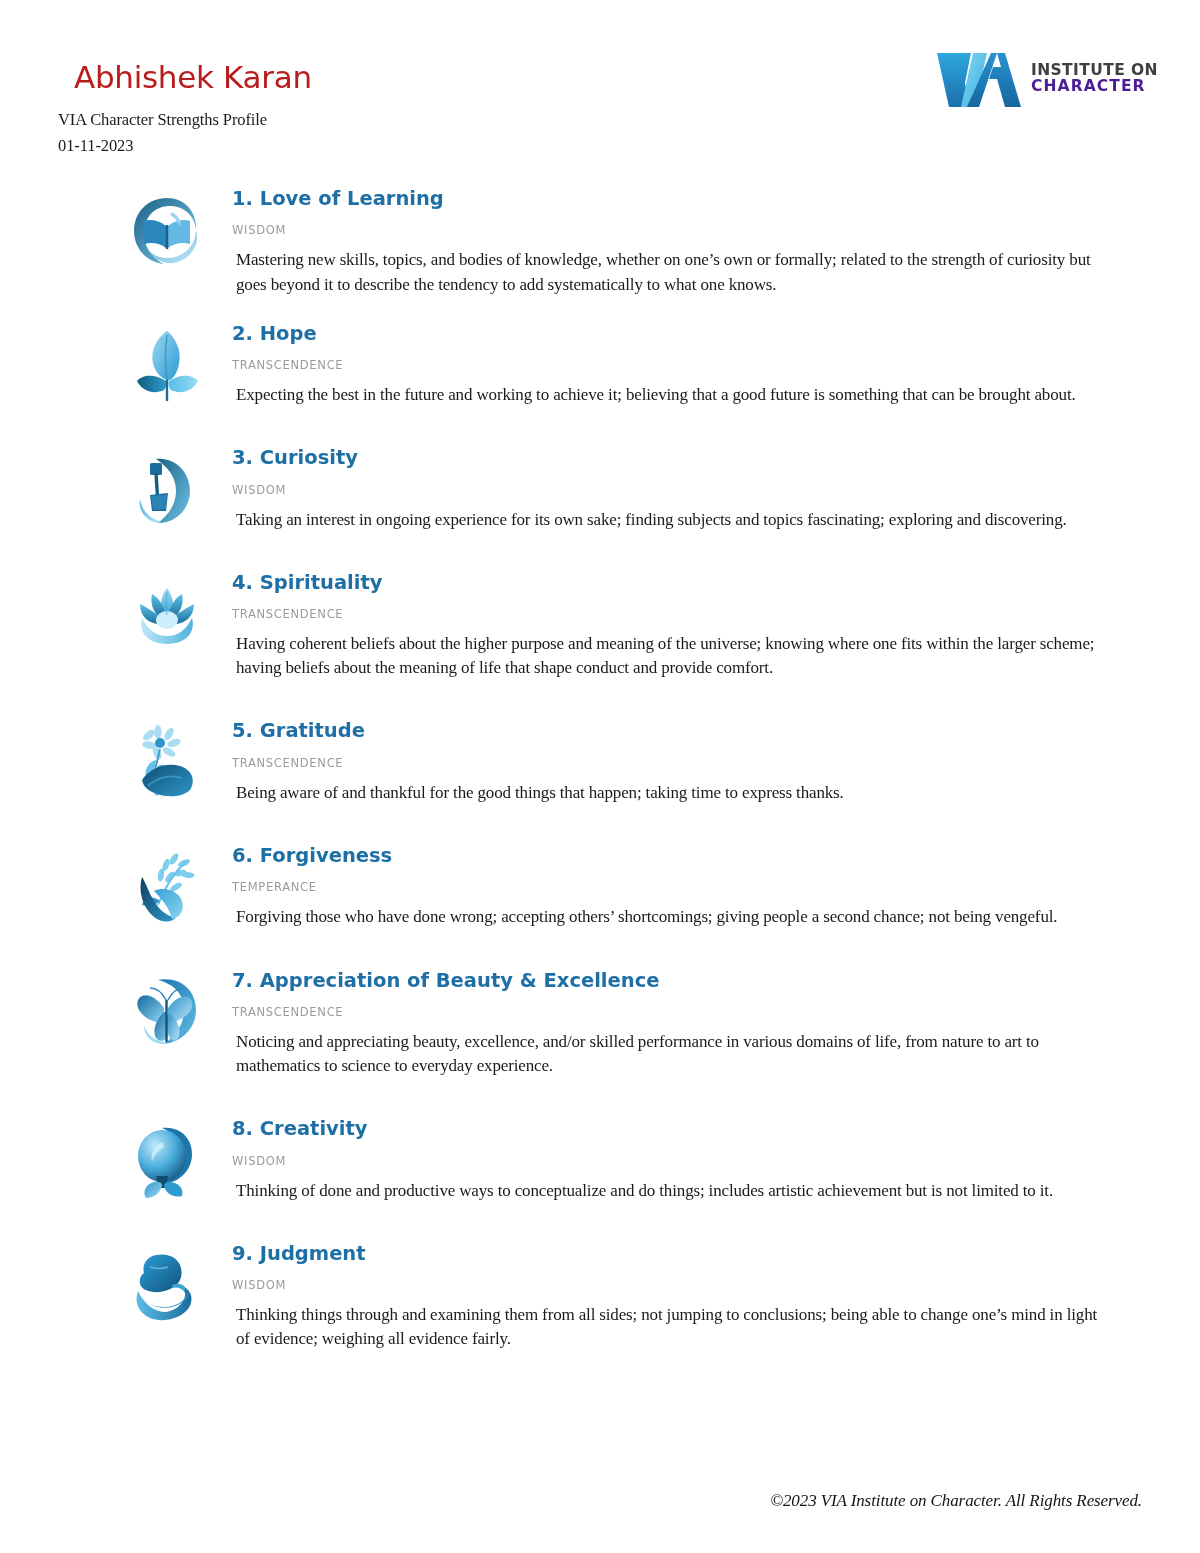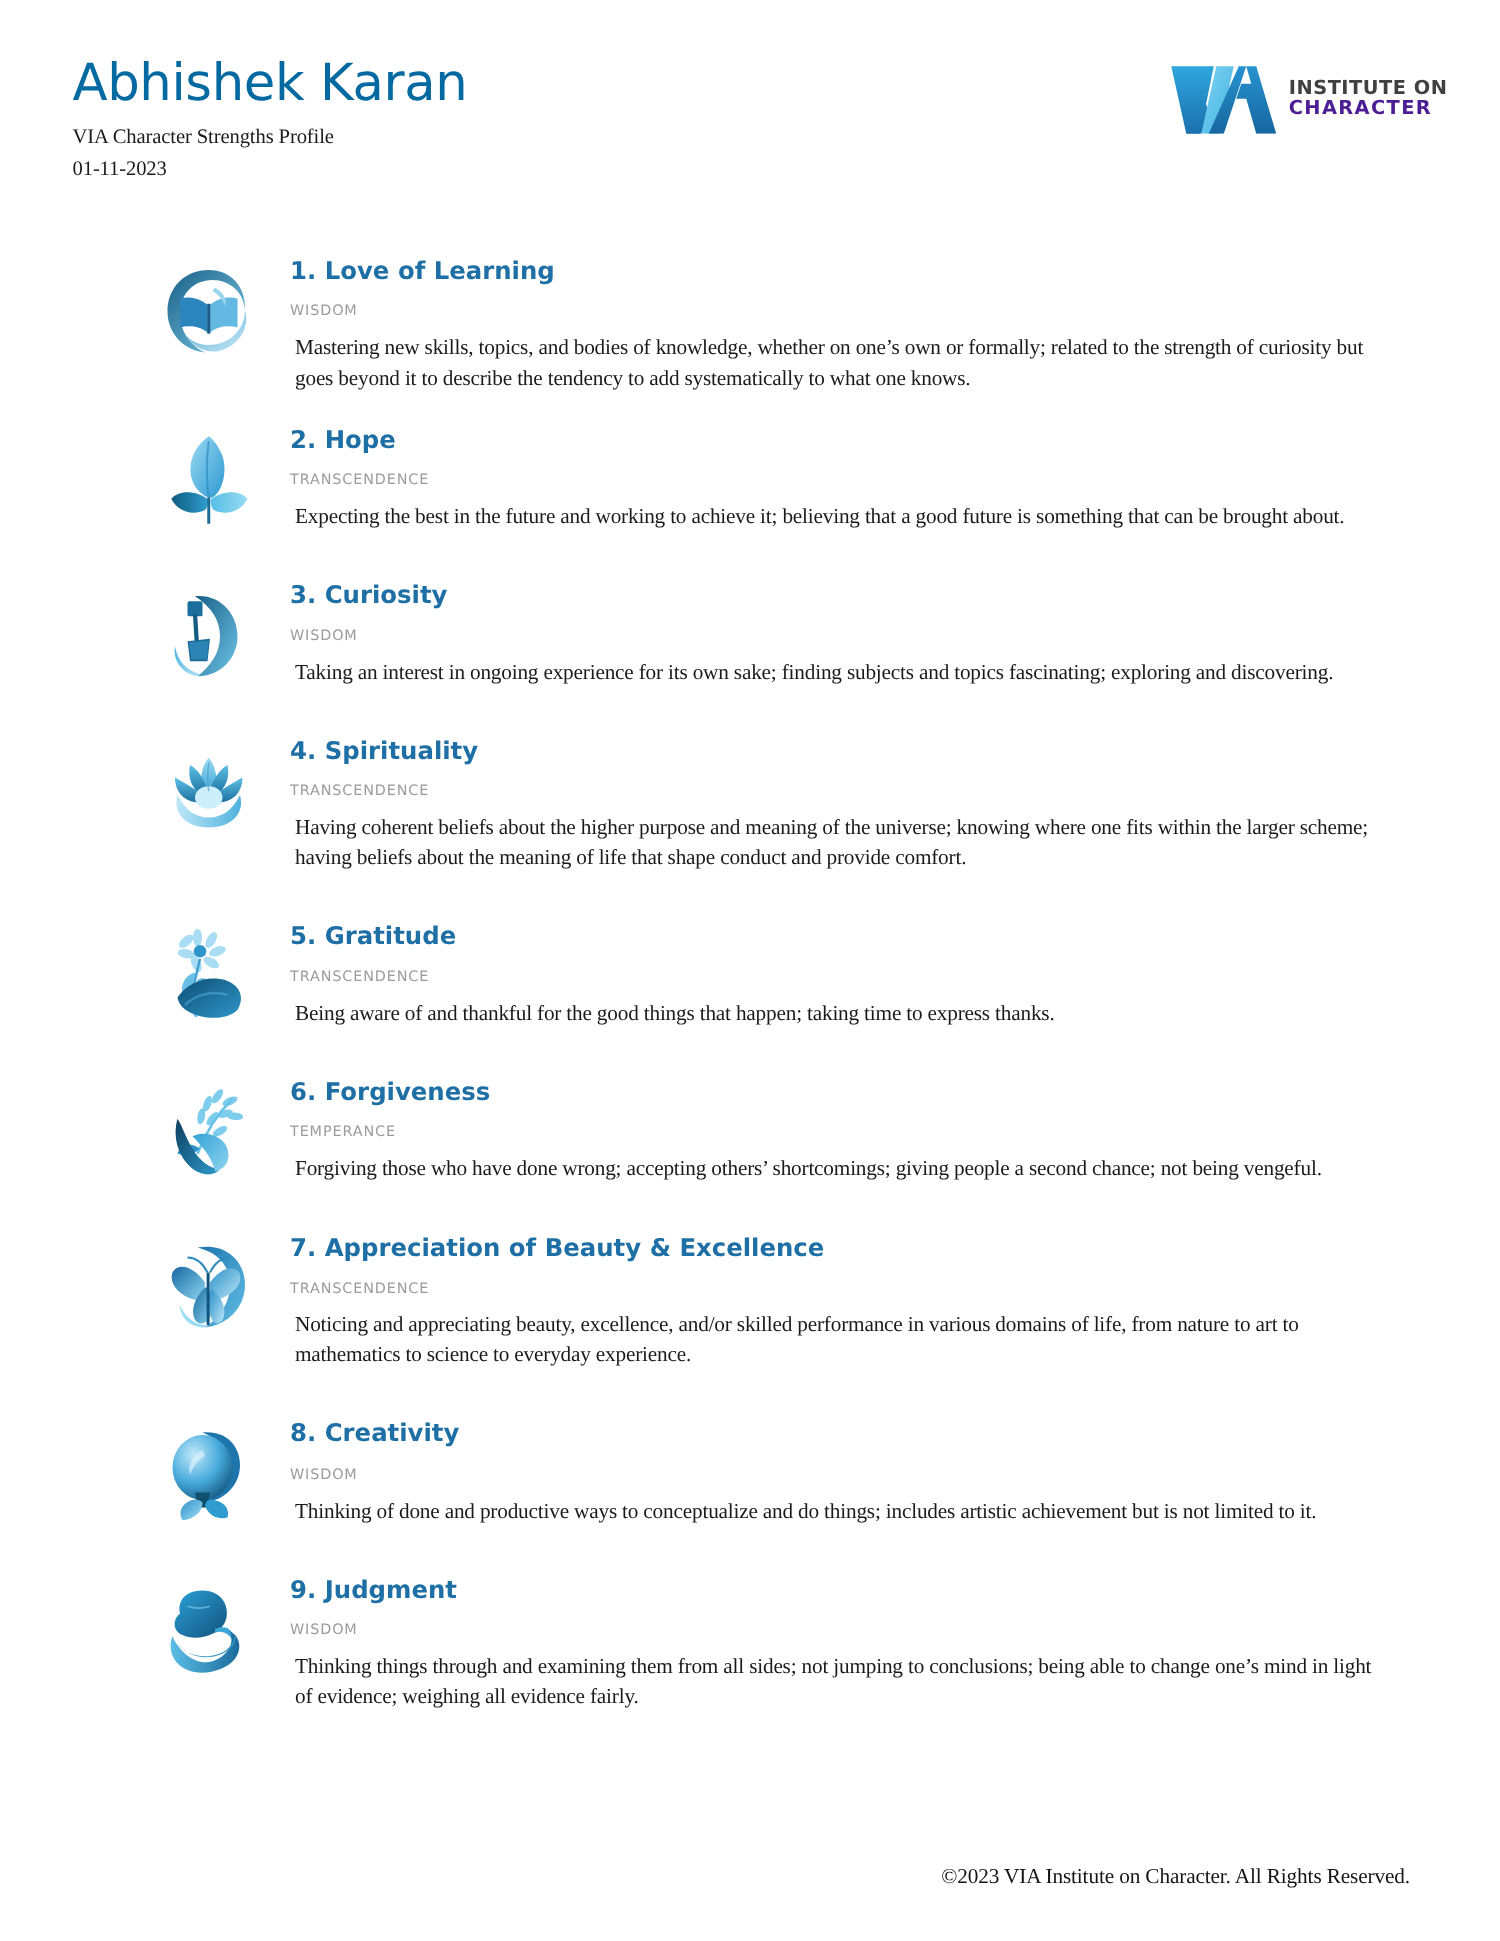--- a/index.html
+++ b/index.html
@@ -25,26 +25,26 @@
   
   .header {
     position: absolute;
     left: 58px;
     top: 44px;
     right: 58px;
     height: 110px;
   }
   .name-title {
     font-family: "DejaVu Sans", sans-serif;
-    font-size: 41px;
+    font-size: 31px;
     font-weight: 400;
     letter-spacing: -0.3px;
-    color: #0369a1;
+    color: #b91c1c;
     line-height: 1.1;
-    margin: 0;
+    margin: 16px;
     padding: 0;
   }
   .subtitle {
     font-family: Liberation Serif, serif;
     font-size: 16.5px;
     color: #1b1b1b;
     margin-top: 10px;
     letter-spacing: -0.1px;
   }
   .doc-date {
@@ -84,21 +84,21 @@
   }
   .logo-line.l2 {
     color: #4c1d95;
     letter-spacing: 1.1px;
   }
 
   
   .strengths {
     position: absolute;
     left: 128px;
-    top: 204px;
+    top: 186px;
     right: 58px;
   }
   .strength-row {
     display: flex;
     align-items: flex-start;
     margin-bottom: 20px;
   }
   .icon-cell {
     width: 104px;
     flex: none;
@@ -143,27 +143,28 @@
     max-width: 875px;
   }
 
   
   .strength-row.gap-lg { margin-bottom: 34px; }
 
   
   .footer {
     position: absolute;
     left: 58px;
-    right: 72px;
+    right: 58px;
     bottom: 42px;
     text-align: right;
     font-family: "Liberation Serif", serif;
     font-size: 17px;
     color: #141414;
     letter-spacing: -0.1px;
+    font-style: italic;
   }
 </style>
 </head>
 <body>
 
 <div class="page">
 
   <div class="header">
     <div class="name-title">Abhishek Karan</div>
     <div class="subtitle">VIA Character Strengths Profile</div>

